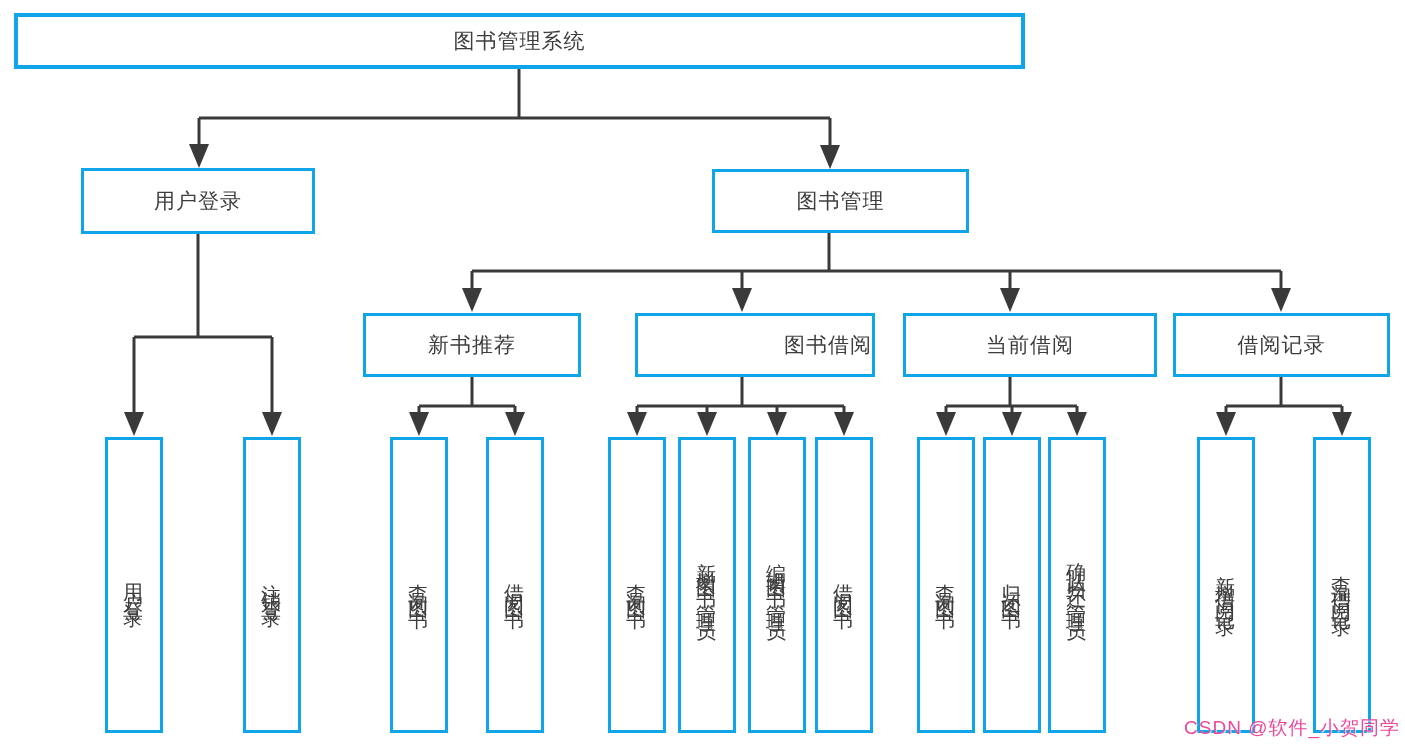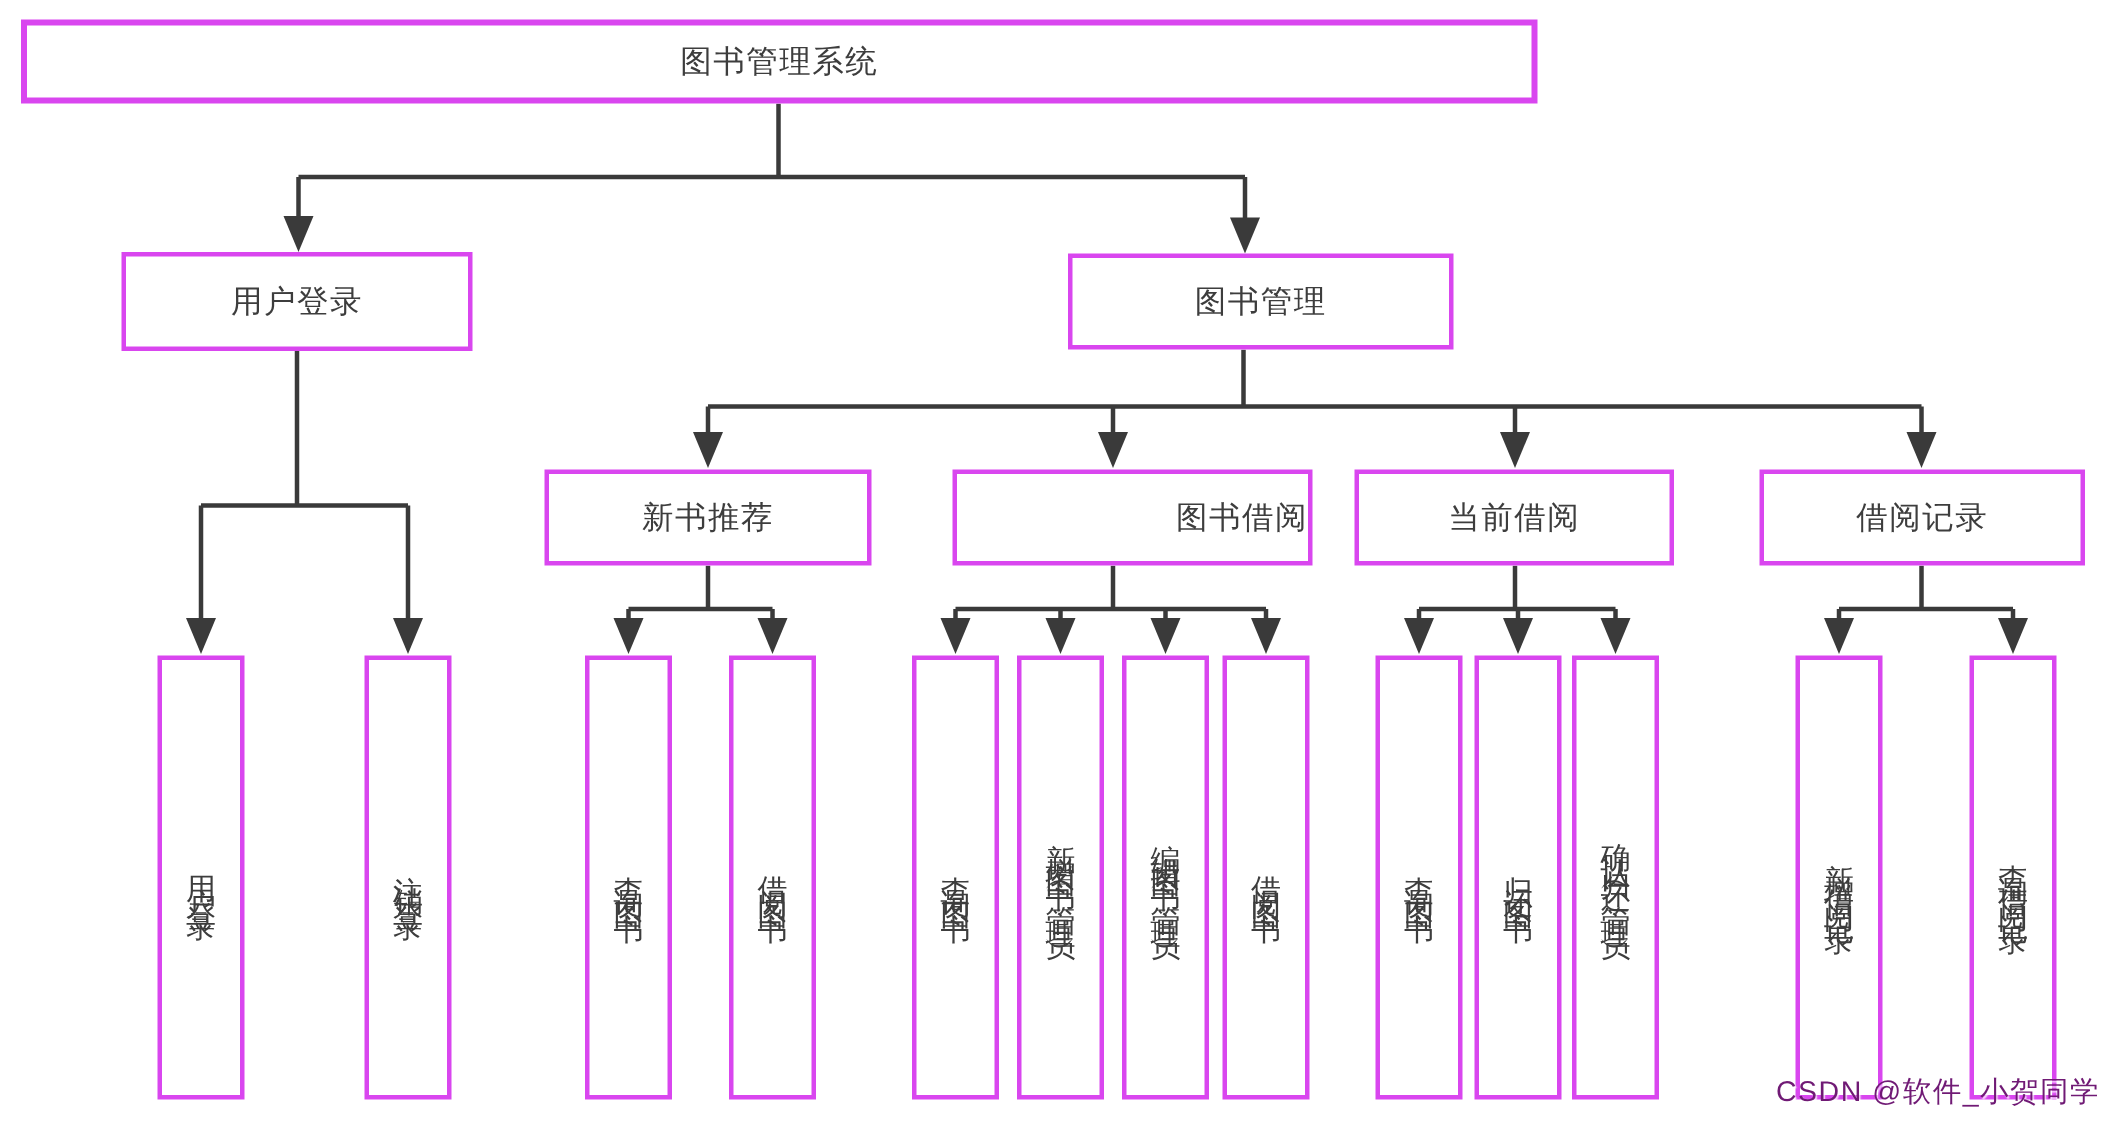--- a/index.html
+++ b/index.html
@@ -16,52 +16,52 @@
     position: absolute;
     left: 0; top: 0;
     width: 1405px; height: 747px;
   }
   svg.connectors line { stroke: #3a3a3a; stroke-width: 3; }
   svg.connectors polygon { fill: #3a3a3a; }
   .node {
     position: absolute;
     box-sizing: border-box;
     background: #ffffff;
-    border: 3px solid #d946ef;
+    border: 3px solid #0ea5e9;
     display: flex;
     align-items: center;
     justify-content: center;
   }
   .hlabel {
     font-size: 21px;
     letter-spacing: 1px;
     white-space: nowrap;
   }
   .root { left: 14px;  top: 13px;  width: 1011px; height: 56px; border-width: 4px; }
   .l2a  { left: 81px;  top: 168px; width: 234px;  height: 66px; }
   .l2b  { left: 712px; top: 169px; width: 257px;  height: 64px; }
   .r3   { top: 313px; height: 64px; }
   .r3a  { left: 363px;  width: 218px; justify-content: center; }
   .r3b  { left: 635px;  width: 240px; justify-content: flex-end; }
-  .r3c  { left: 903px;  width: 213px; }
+  .r3c  { left: 903px;  width: 254px; }
   .r3d  { left: 1173px; width: 217px; }
   .leaf { top: 437px; width: 58px; height: 296px; }
   .vtext {
     writing-mode: vertical-rl;
     text-orientation: mixed;
     font-size: 20px;
     letter-spacing: 0.42em;
     white-space: nowrap;
   }
   .watermark {
     position: absolute;
     right: 5px;
     bottom: 6px;
     font-size: 19px;
-    color: #701a75;
+    color: #ec4899;
     text-shadow: 1px 1px 1px rgba(255,255,255,0.85);
     letter-spacing: 1px;
     pointer-events: none;
   }
 </style>
 </head>
 <body>
 
 <div class="canvas">
 

